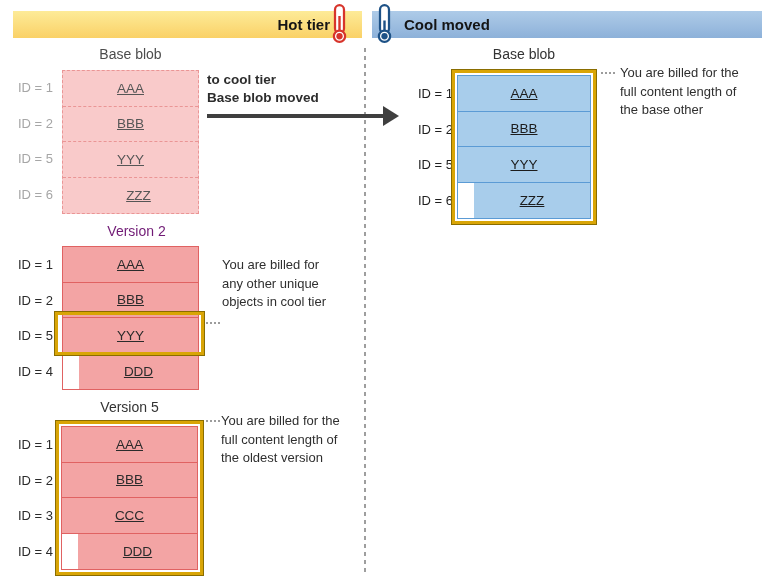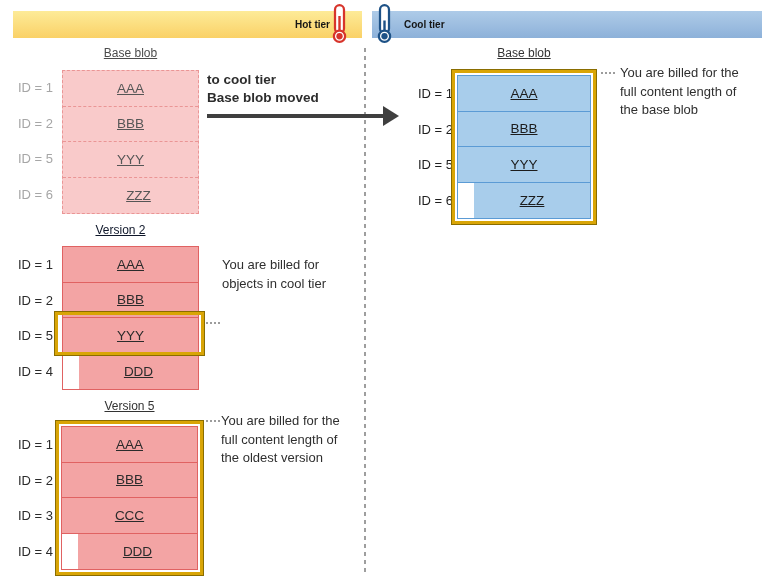--- a/index.html
+++ b/index.html
@@ -3,35 +3,35 @@
 <meta charset="utf-8">
 <style>
   html,body { margin:0; padding:0; background:#fff; }
   body { font-family:"Liberation Sans", sans-serif; }
   .canvas { position:relative; width:762px; height:587px; background:#fff; overflow:hidden; }
 
   
   .bar { position:absolute; top:11px; height:27px; }
   .bar-hot  { left:13px;  width:349px; background:linear-gradient(180deg,#fdeb98 0%,#fad167 100%); }
   .bar-cool { left:372px; width:390px; background:linear-gradient(180deg,#aecbe8 0%,#8db1d9 100%); }
-  .bar-label { position:absolute; top:11px; height:27px; line-height:27px; font-weight:700; font-size:10px; color:#151515; }
+  .bar-label { position:absolute; top:11px; height:27px; line-height:27px; font-weight:700; font-size:15px; color:#151515; }
   .hot-label  { left:200px; width:130px; text-align:right; }
   .cool-label { left:404px; }
   .thermo { position:absolute; top:4px; width:15px; height:39px; }
   .thermo-hot  { left:332px; }
   .thermo-cool { left:377px; }
 
   
   .divider { position:absolute; left:364px; top:48px; width:2px; height:527px;
              background:repeating-linear-gradient(180deg,#9e9e9e 0 4px,transparent 4px 8px); }
 
   
-  .stack-title { position:absolute; font-size:12px; text-align:center;text-decoration:underline; }
+  .stack-title { position:absolute; font-size:14px; text-align:center; }
   #hotBaseTitle { left:62px;  top:46px;  width:137px; color:#4c4c4c; }
-  #v2Title      { left:52px;  top:223px; width:137px; color:#0f172a; }
+  #v2Title      { left:68px;  top:223px; width:137px; color:#701a75; }
   #v1Title      { left:56px;  top:399px; width:147px; color:#333; }
   #coolTitle    { left:452px; top:46px;  width:144px; color:#333; }
 
   
   .blocks { position:absolute; box-sizing:border-box; }
   .block-row { height:35.5px; box-sizing:border-box; display:flex; align-items:center; justify-content:center; font-size:13.5px;text-decoration:underline; }
   .block-row:last-child { border-bottom:none !important;margin-left:16px; }
 
   #hotBaseBox { left:62px; top:70px; width:137px; border:1px dashed #ea9595; background:#f9caca; }
   #hotBaseBox .block-row { background:#f9caca; border-bottom:1px dashed #ea9595; color:#565656; }
@@ -74,21 +74,21 @@
                 border-top:10px solid transparent; border-bottom:10px solid transparent; border-left:16px solid #3f3f3f; }
 </style>
 </head>
 <body>
 
 <div class="canvas">
 
   <div class="bar bar-hot"></div>
   <div class="bar bar-cool"></div>
   <div class="bar-label hot-label">Hot tier</div>
-  <div class="bar-label cool-label">Cool tier</div>
+  <div class="bar-label cool-label">Cool moved</div>
 
   <svg class="thermo thermo-hot" viewBox="0 0 20 52">
     <rect x="4" y="1.5" width="12" height="37" rx="6" fill="#fff" stroke="#d7342b" stroke-width="3"></rect>
     <rect x="8.4" y="16" width="3.2" height="24" fill="#d7342b"></rect>
     <circle cx="10" cy="43" r="7.5" fill="#fff" stroke="#d7342b" stroke-width="3"></circle>
     <circle cx="10" cy="43" r="4.2" fill="#d7342b"></circle>
   </svg>
   <svg class="thermo thermo-cool" viewBox="0 0 20 52">
     <rect x="4" y="1.5" width="12" height="37" rx="6" fill="#fff" stroke="#1d5186" stroke-width="3"></rect>
     <rect x="8.4" y="22" width="3.2" height="18" fill="#1d5186"></rect>
@@ -129,20 +129,21 @@
   <div class="blocks" id="v2Box">
     <div class="block-row">AAA</div>
     <div class="block-row">BBB</div>
     <div class="block-row">YYY</div>
     <div class="block-row">DDD</div>
   </div>
   <div id="v2Highlight"></div>
   <div class="leader" id="v2Leader"></div>
   <div class="note" id="v2Note">
     <div>You are billed for</div>
+    <div>any other unique</div>
     <div>objects in cool tier</div>
   </div>
 
   <div class="stack-title" id="v1Title">Version 5</div>
   <div class="id-col" id="v1Ids">
     <div class="id-row">ID = 1</div>
     <div class="id-row">ID = 2</div>
     <div class="id-row">ID = 3</div>
     <div class="id-row">ID = 4</div>
   </div>
@@ -173,16 +174,16 @@
       <div class="block-row">AAA</div>
       <div class="block-row">BBB</div>
       <div class="block-row">YYY</div>
       <div class="block-row">ZZZ</div>
     </div>
   </div>
   <div class="leader" id="coolLeader"></div>
   <div class="note" id="coolNote">
     <div>You are billed for the</div>
     <div>full content length of</div>
-    <div>the base blob</div>
+    <div>the base other</div>
   </div>
 
 </div>
 
 </body></html>

